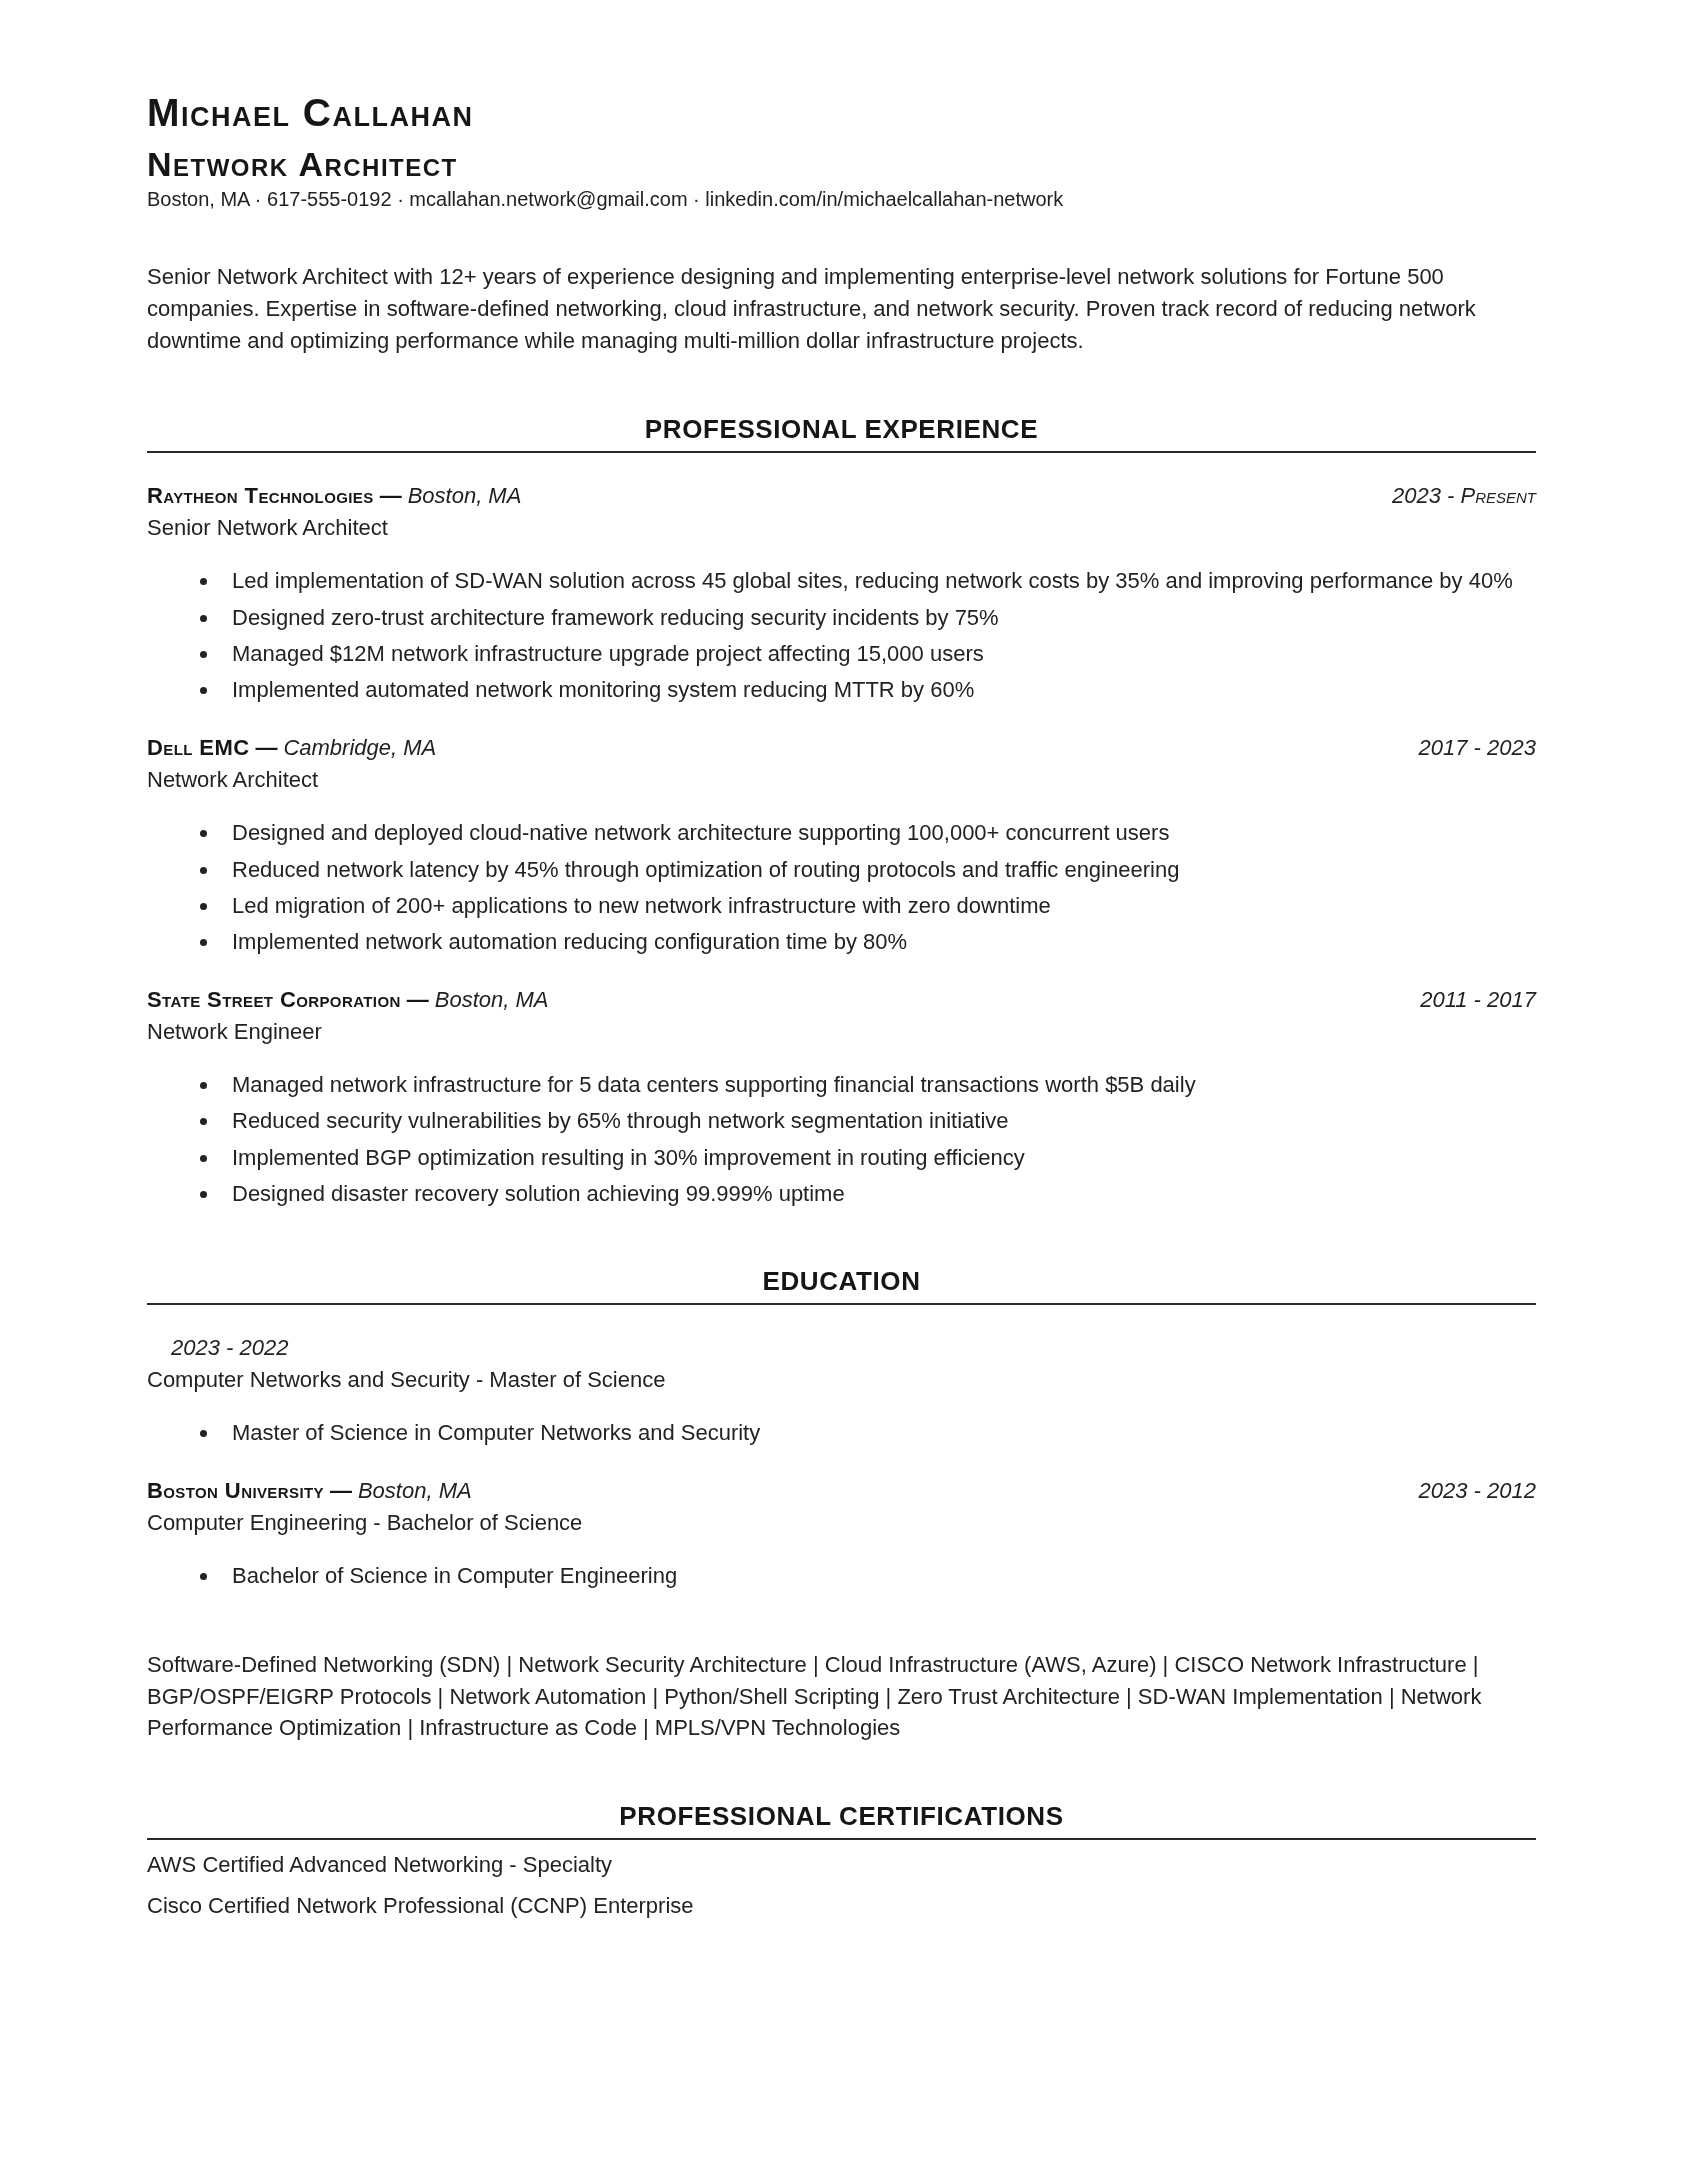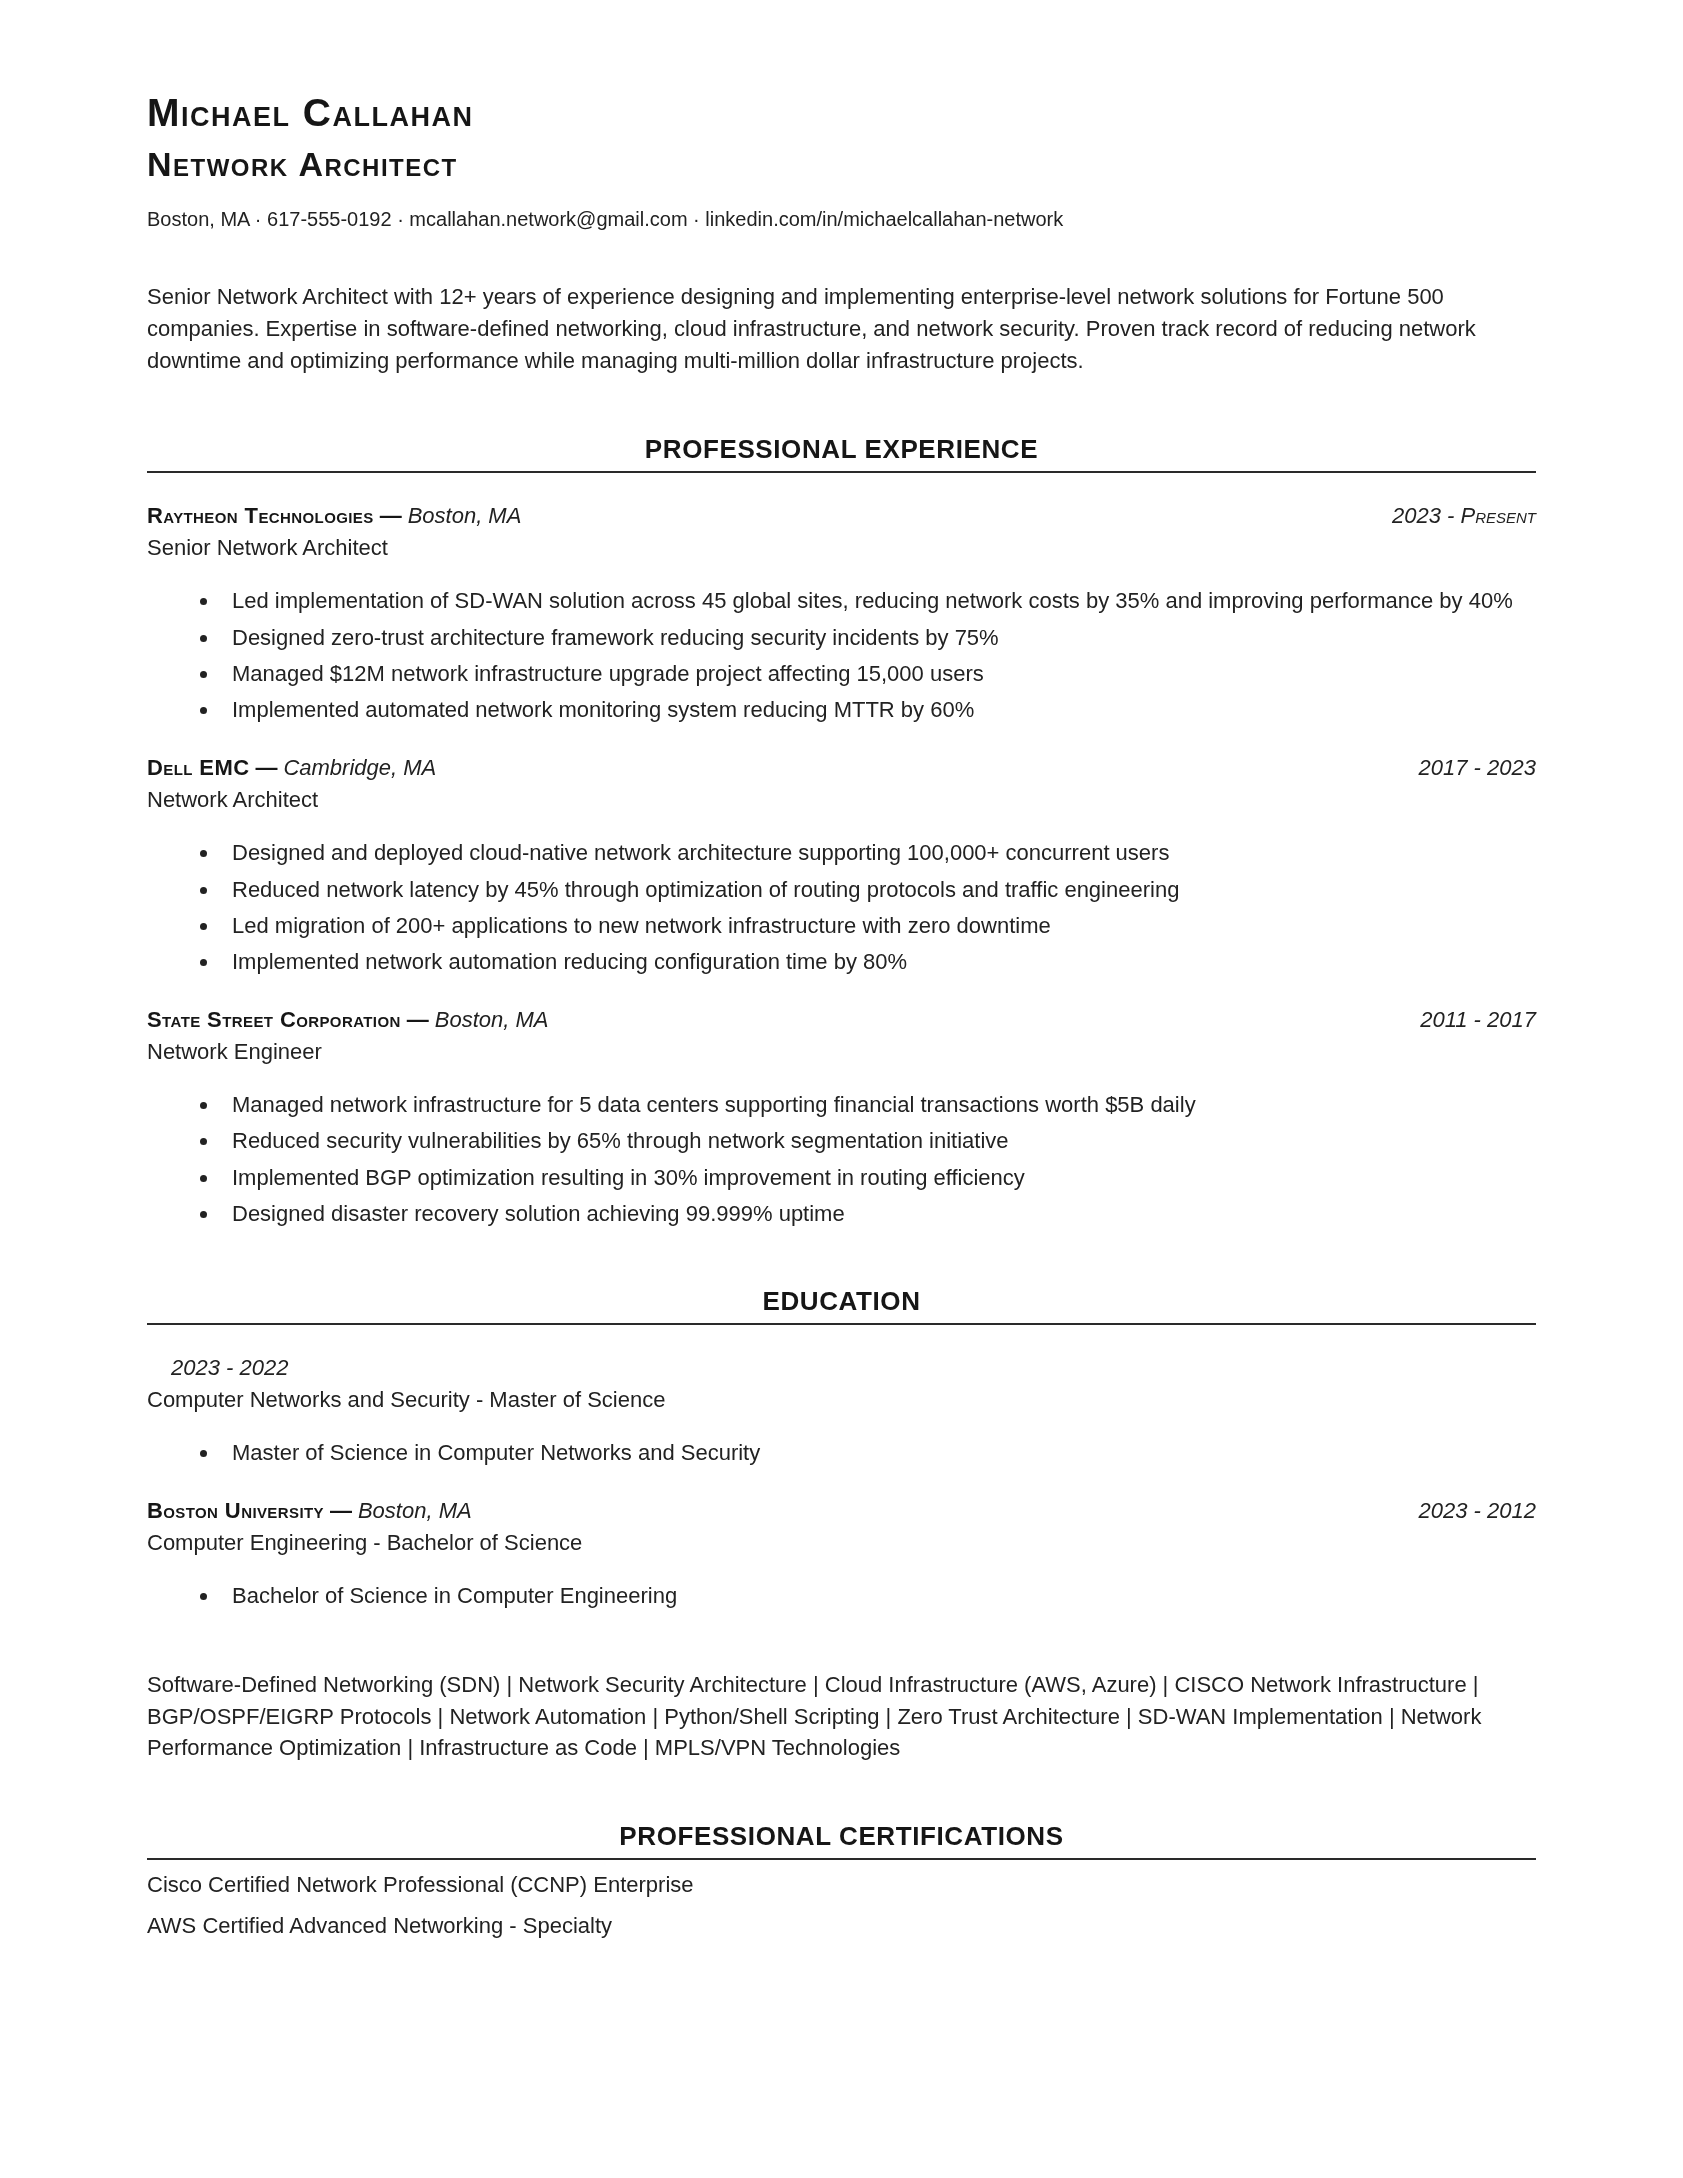--- a/index.html
+++ b/index.html
@@ -24,21 +24,21 @@
   .doc-title {
     font-size: 34px;
     font-weight: 700;
     font-variant: small-caps;
     letter-spacing: 1.5px;
     margin-top: 10px;
     color: #161616;
   }
   .contact {
     font-size: 20px;
-    margin-top: 24px;
+    margin-top: 4px;
     color: #222222;
   }
 
   
   .summary {
     margin-top: 50px;
     font-size: 22px;
     line-height: 1.46;
     color: #222222;
   }
@@ -200,18 +200,18 @@
       </ul>
     </div>
   </section>
 
   <section class="section">
     <p class="skills-text">Software-Defined Networking (SDN) | Network Security Architecture | Cloud Infrastructure (AWS, Azure) | CISCO Network Infrastructure | BGP/OSPF/EIGRP Protocols | Network Automation | Python/Shell Scripting | Zero Trust Architecture | SD-WAN Implementation | Network Performance Optimization | Infrastructure as Code | MPLS/VPN Technologies</p>
   </section>
 
   <section class="section">
     <h3 class="section-heading">PROFESSIONAL CERTIFICATIONS</h3>
+    <div class="cert-line">AWS Certified Advanced Networking - Specialty</div>
     <div class="cert-line">Cisco Certified Network Professional (CCNP) Enterprise</div>
-    <div class="cert-line">AWS Certified Advanced Networking - Specialty</div>
   </section>
 
 </div>
 
 
 </body></html>

